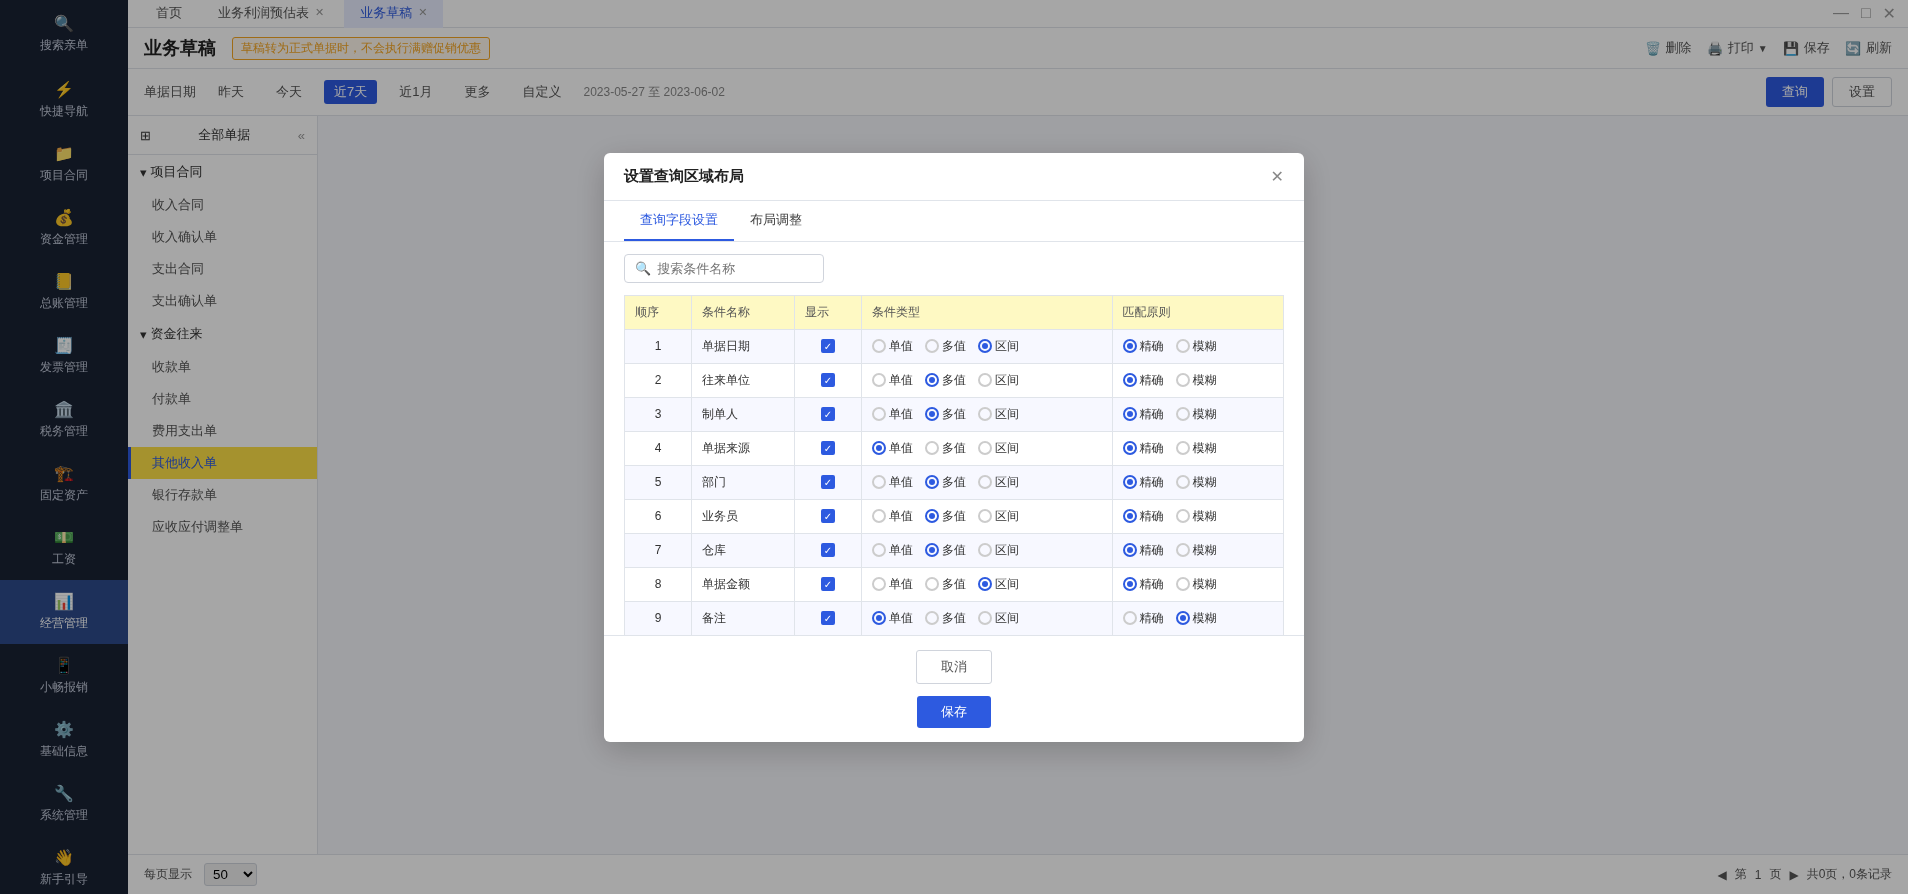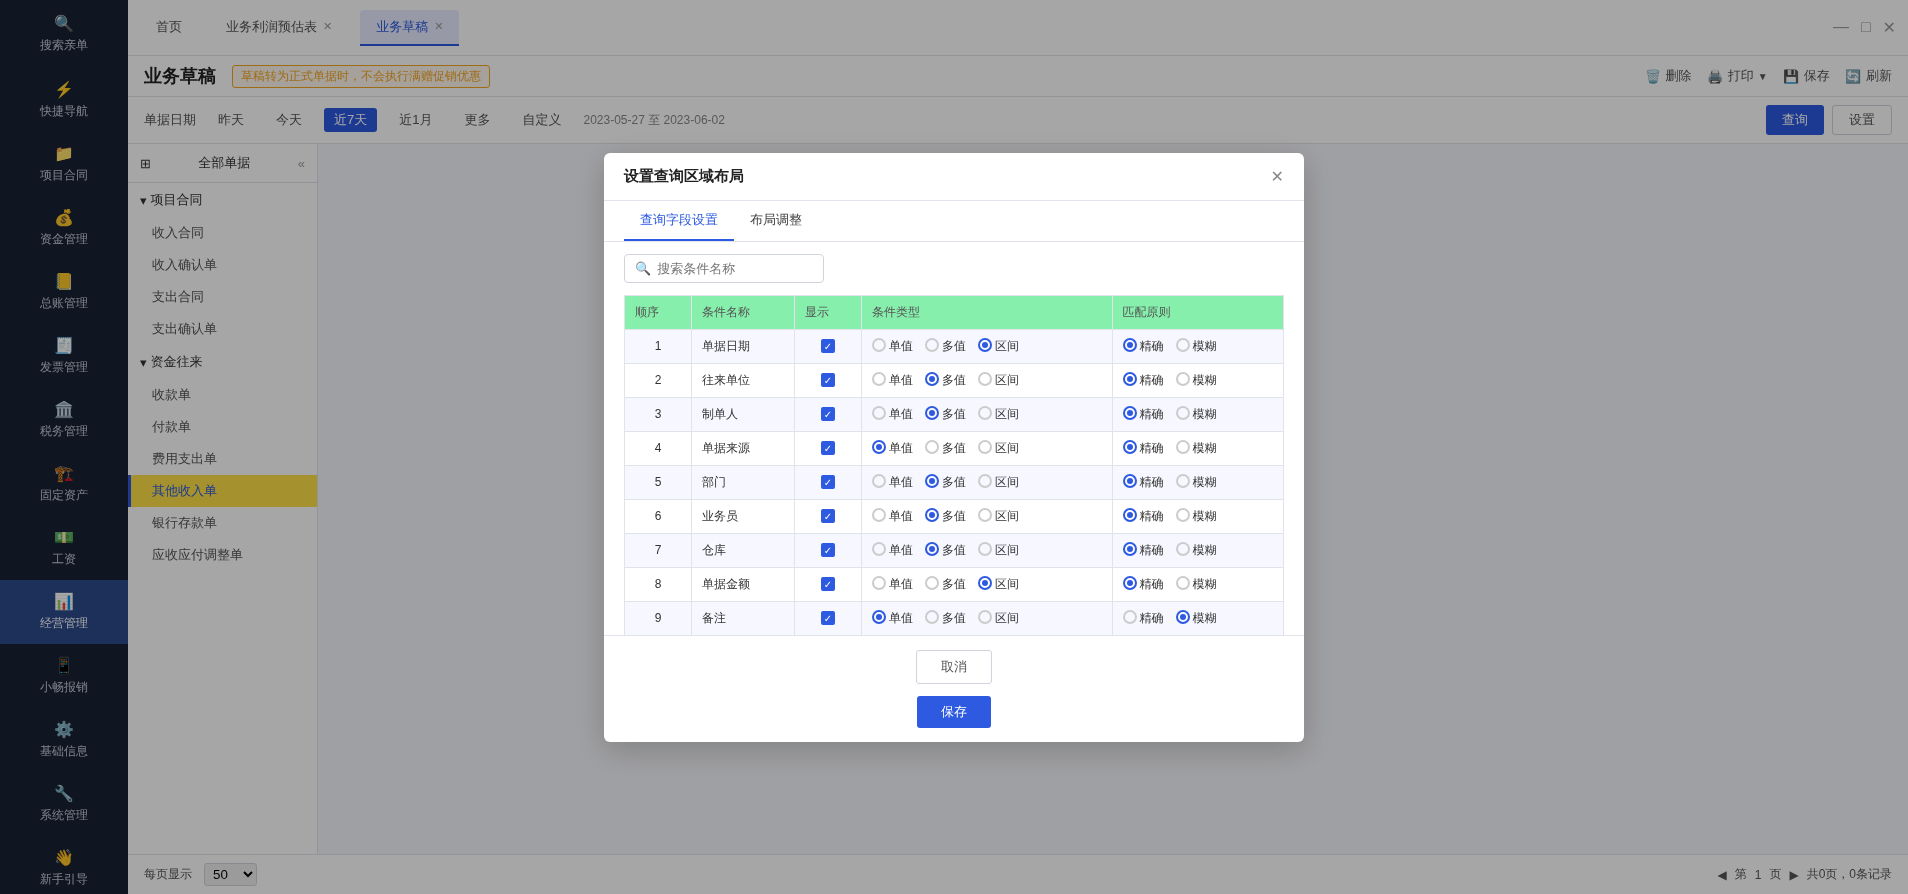--- a/index.html
+++ b/index.html
@@ -10,21 +10,21 @@
     .sidebar-item { display: flex; flex-direction: column; align-items: center; padding: 12px 8px; cursor: pointer; font-size: 12px; gap: 4px; }
     .sidebar-item.active { background: #2d4a8a; color: #fff; }
     .sidebar-item .icon { font-size: 16px; }
     .sidebar-search { padding: 14px 8px; display: flex; flex-direction: column; align-items: center; gap: 4px; cursor: pointer; font-size: 12px; color: #c0c8d8; }
     .sidebar-search .icon { font-size: 16px; }
 
     
     .main { flex: 1; display: flex; flex-direction: column; overflow: hidden; }
 
     
-    .tab-bar { background: #fff; border-bottom: 1px solid #e0e4ea; display: flex; align-items: center; padding: 0 12px; height: 56px; gap: 12px; }
+    .tab-bar { background: #fff; border-bottom: 1px solid #e0e4ea; display: flex; align-items: center; padding: 0 12px; height: 28px; gap: 4px; }
     .tab { padding: 8px 16px; cursor: pointer; font-size: 13px; color: #555; border-bottom: 2px solid transparent; white-space: nowrap; display: flex; align-items: center; gap: 6px; }
     .tab.active { color: #2d5ae0; border-bottom-color: #2d5ae0; font-weight: 500; }
     .tab .close-btn { color: #999; font-size: 11px; cursor: pointer; }
     .tab-bar-right { margin-left: auto; display: flex; gap: 12px; color: #999; font-size: 16px; cursor: pointer; }
 
     
     .toolbar { background: #fff; padding: 8px 16px; display: flex; align-items: center; gap: 16px; border-bottom: 1px solid #e0e4ea; }
     .page-title { font-size: 18px; font-weight: 600; color: #222; }
     .page-subtitle { font-size: 12px; color: #f5a623; background: #fff8ed; border: 1px solid #f5a623; border-radius: 3px; padding: 2px 8px; text-align: center; }
     .toolbar-right { margin-left: auto; display: flex; gap: 16px; align-items: center; }
@@ -67,31 +67,31 @@
     .modal-close { cursor: pointer; color: #888; font-size: 16px; }
     .modal-body { flex: 1; overflow: hidden; display: flex; flex-direction: column; }
     .modal-tabs { display: flex; gap: 0; padding: 0 20px; border-bottom: 1px solid #e0e4ea; }
     .modal-tab { padding: 10px 16px; cursor: pointer; font-size: 13px; color: #404040; border-bottom: 2px solid transparent; }
     .modal-tab.active { color: #2d5ae0; border-bottom-color: #2d5ae0; }
     .modal-search { padding: 12px 20px; }
     .modal-search-input { display: flex; align-items: center; border: 1px solid #d0d4dc; border-radius: 4px; padding: 6px 10px; gap: 6px; width: 200px; }
     .modal-search-input input { border: none; outline: none; font-size: 13px; color: #333; flex: 1; background: transparent; }
     .modal-table-container { flex: 1; overflow-y: auto; padding: 0 20px; max-height: 340px; }
     .modal-table { width: 100%; border-collapse: collapse; }
-    .modal-table th { background: #86efac; border: 1px solid #e0e4ea; padding: 8px 10px; font-size: 12px; color: #555; font-weight: 500; text-align: left; position: sticky; top: 0; z-index: 1; }
+    .modal-table th { background: #fef9c3; border: 1px solid #e0e4ea; padding: 8px 10px; font-size: 12px; color: #555; font-weight: 500; text-align: left; position: sticky; top: 0; z-index: 1; }
     .modal-table td { border: 1px solid #e0e4ea; padding: 8px 10px; font-size: 12px; color: #333; }
     .modal-table tr:nth-child(odd) td { background: #f7f8ff; }
     .modal-table tr:nth-child(even) td { background: #fff; }
     .modal-footer { display: flex; align-items: center; justify-content: flex-end; gap: 12px; padding: 14px 20px; border-top: 1px solid #e0e4ea; flex-direction: column; }
     .btn-cancel { background: #fff; color: #555; border: 1px solid #d0d4dc; border-radius: 3px; padding: 7px 24px; cursor: pointer; font-size: 13px; }
     .btn-save { background: #2d5ae0; color: #fff; border: none; border-radius: 3px; padding: 7px 24px; cursor: pointer; font-size: 13px; }
 
     
     .radio-group { display: flex; align-items: center; gap: 12px; }
-    .radio-option { display: flex; align-items: flex-start; gap: 3px; cursor: pointer; font-size: 12px; color: #333; }
+    .radio-option { display: flex; align-items: center; gap: 3px; cursor: pointer; font-size: 12px; color: #333; }
     .radio-circle { width: 14px; height: 14px; border-radius: 50%; border: 2px solid #ccc; display: inline-flex; align-items: center; justify-content: center; flex-shrink: 0; }
     .radio-circle.checked { border-color: #2d5ae0; }
     .radio-circle.checked::after { content: ''; width: 6px; height: 6px; border-radius: 50%; background: #2d5ae0; }
 
     
     .check-box { width: 14px; height: 14px; border: 2px solid #2d5ae0; border-radius: 2px; background: #2d5ae0; display: inline-flex; align-items: center; justify-content: center; color: #fff; font-size: 10px; flex-shrink: 0; }
 
     .scrollbar-area::-webkit-scrollbar { width: 6px; }
     .scrollbar-area::-webkit-scrollbar-thumb { background: #c0c8d8; border-radius: 3px; }
   </style>

